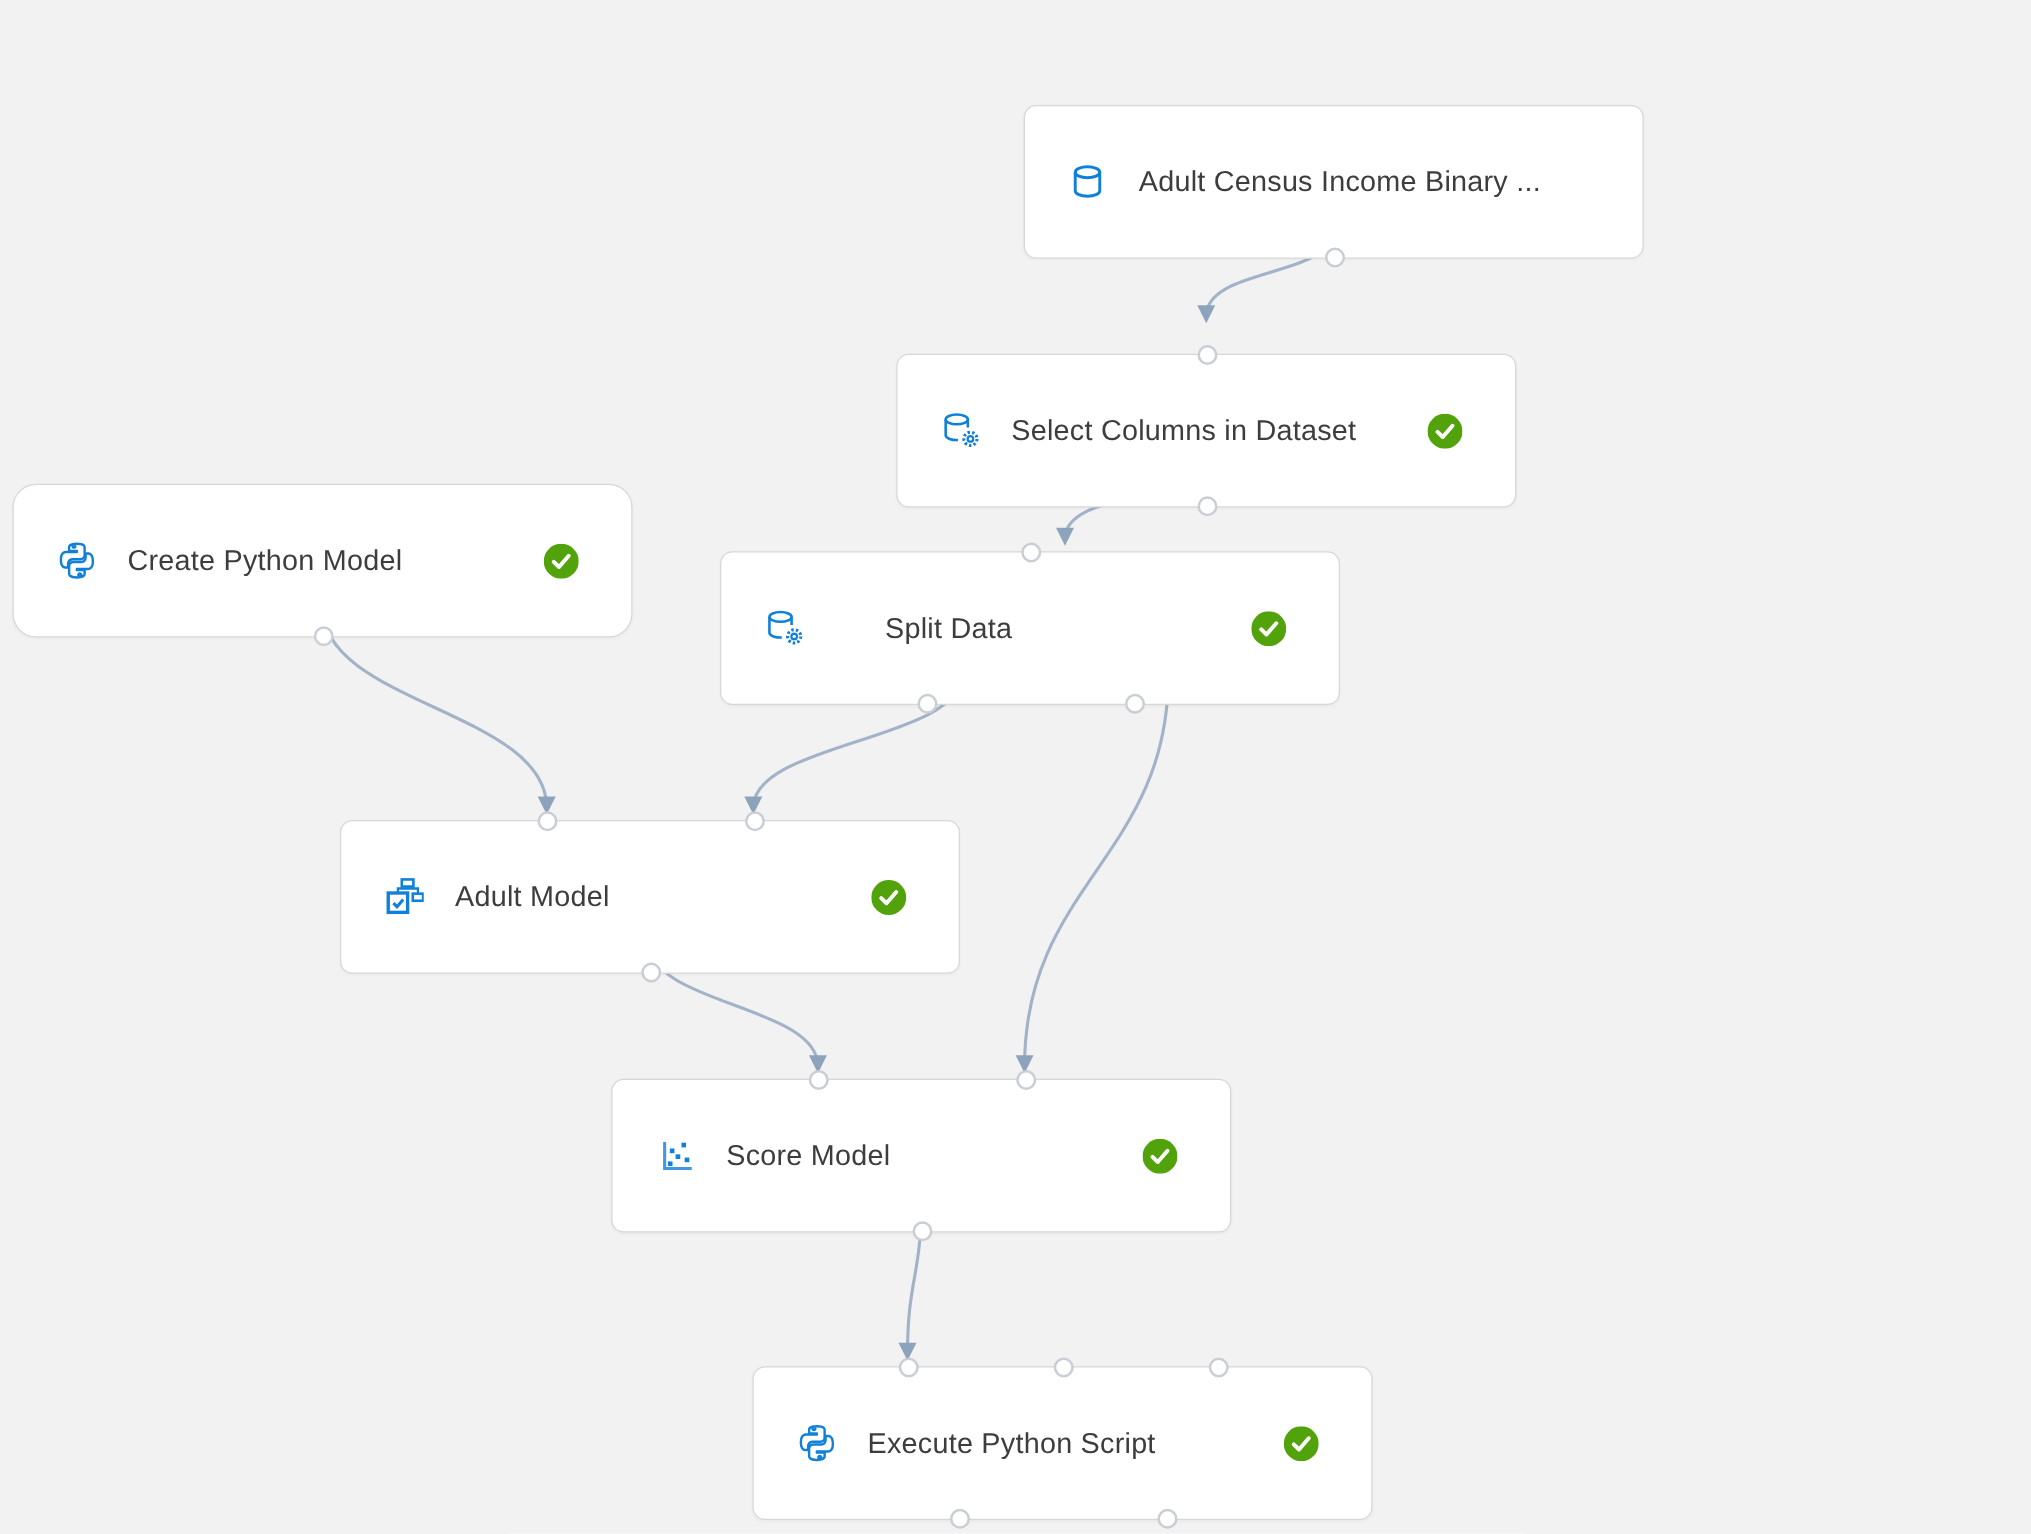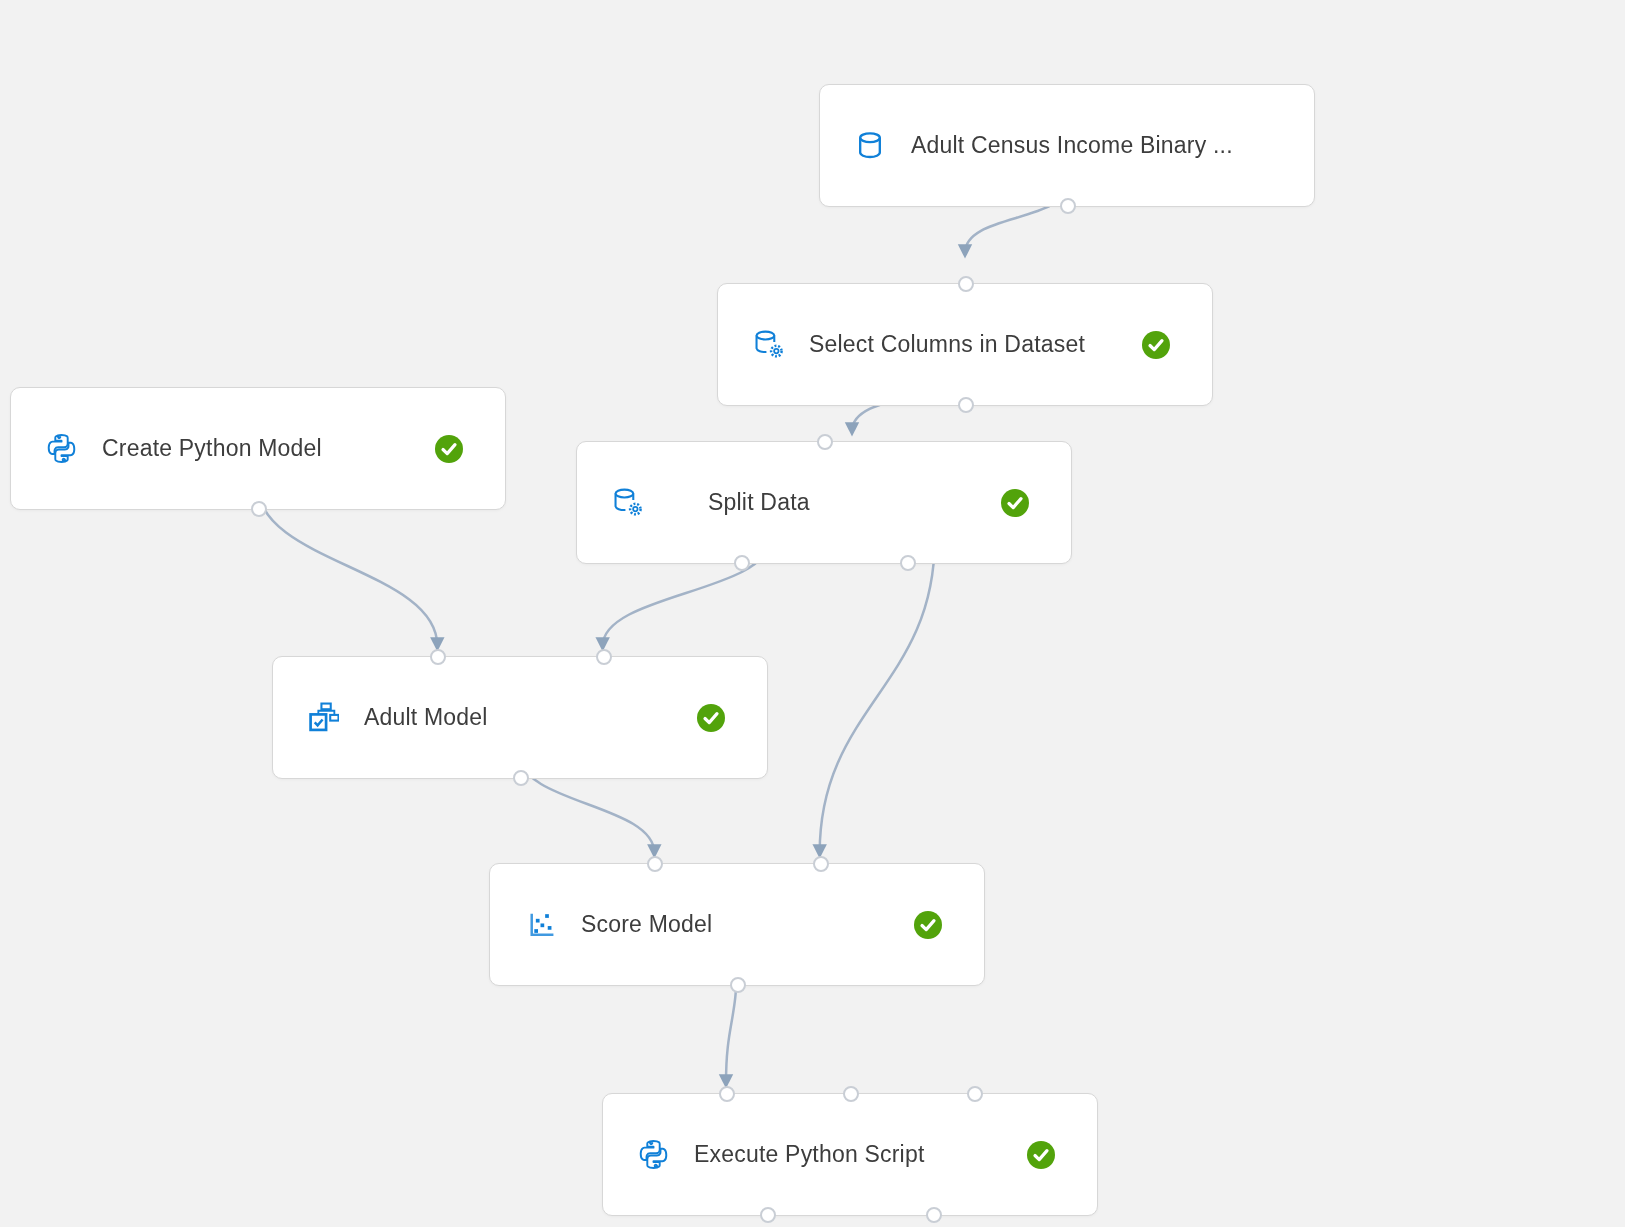--- a/index.html
+++ b/index.html
@@ -117,21 +117,21 @@
     <span class="status">
       <svg viewBox="0 0 28 28" width="28" height="28">
         <circle cx="14" cy="14" r="14" fill="currentColor"></circle>
         <path d="M8 14.5 L12.2 18.6 L20 9.6" stroke="#ffffff" stroke-width="3.2" fill="none" stroke-linecap="round" stroke-linejoin="round"></path>
       </svg>
     </span>
   <div class="port in" style="left: 240px;"></div>
       <div class="port out" style="left: 240px;"></div>
     </div>
 
-  <div class="node" style="left: 10px; top: 387px;">
+  <div class="node" style="left: 10px; top: 387px; border-radius: 19px;">
     <span class="icon">
       <svg viewBox="0 0 24 24" width="31" height="31">
           <use href="#python-glyph"></use>
         </svg>
     </span>
     <span class="label">Create Python Model</span>
     <span class="status">
       <svg viewBox="0 0 28 28" width="28" height="28">
         <circle cx="14" cy="14" r="14" fill="currentColor"></circle>
         <path d="M8 14.5 L12.2 18.6 L20 9.6" stroke="#ffffff" stroke-width="3.2" fill="none" stroke-linecap="round" stroke-linejoin="round"></path>

